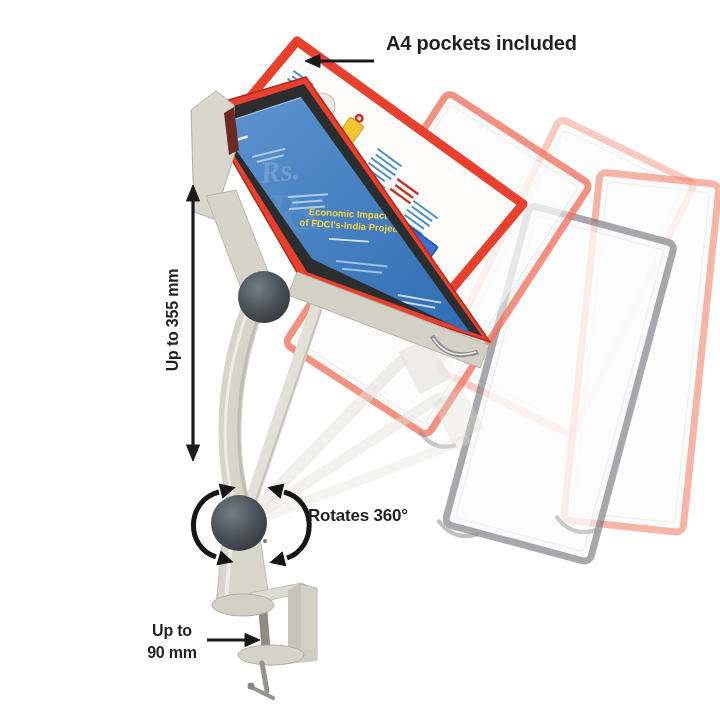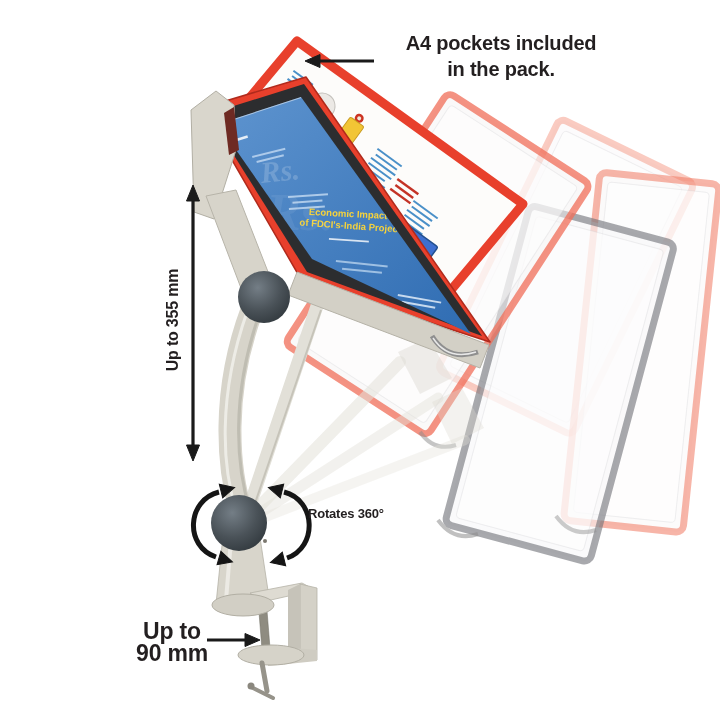--- a/index.html
+++ b/index.html
@@ -1,24 +1,24 @@
 <!DOCTYPE html>
 <html><head>
 <meta charset="utf-8">
 <style>
   html,body{margin:0;padding:0;background:#fff;}
   .stage{position:relative;width:720px;height:720px;background:#fff;overflow:hidden;
          font-family:"Liberation Sans",sans-serif;color:#231f20;}
   .stage svg{position:absolute;left:0;top:0;}
-  .note{position:absolute;font-weight:600;letter-spacing:-0.2px;color:#231f20;text-align:center;}
+  .note{position:absolute;font-weight:600;letter-spacing:-0.2px;color:#231f20;}
   .note-pockets{left:386px;top:30px;width:230px;font-size:20px;line-height:26px;}
   .note-height{left:98px;top:311px;width:150px;text-align:center;font-size:16px;
                transform:rotate(-90deg);}
-  .note-rotates{left:308px;top:506px;font-size:13px;}
-  .note-clamp{left:128px;top:620px;width:88px;font-size:23px;line-height:22px;}
+  .note-rotates{left:308px;top:506px;font-size:17px;}
+  .note-clamp{left:128px;top:620px;width:88px;text-align:center;font-size:16px;line-height:22px;}
 </style>
 </head>
 <body>
 
 <div class="stage">
 
 <svg width="720" height="720" viewBox="0 0 720 720">
   <defs>
     <radialGradient id="kg" cx="0.38" cy="0.32" r="0.8">
       <stop offset="0" stop-color="#747e86"></stop>
@@ -220,21 +220,20 @@
     <polygon points="193,461 186.5,445 199.5,445"></polygon>
   </g>
   <g stroke="#1a1a1a" fill="#1a1a1a">
     <line x1="207" y1="640" x2="247" y2="640" stroke-width="3.2"></line>
     <polygon points="260,640 245,633.5 245,646.5"></polygon>
   </g>
 </svg>
 
 <div class="note note-pockets">
   <div>A4 pockets included</div>
-  <div>in the pack.</div>
 </div>
 
 <div class="note note-height">Up to 355 mm</div>
 
 <div class="note note-rotates">Rotates 360°</div>
 
 <div class="note note-clamp">
   <div>Up to</div>
   <div>90 mm</div>
 </div>

